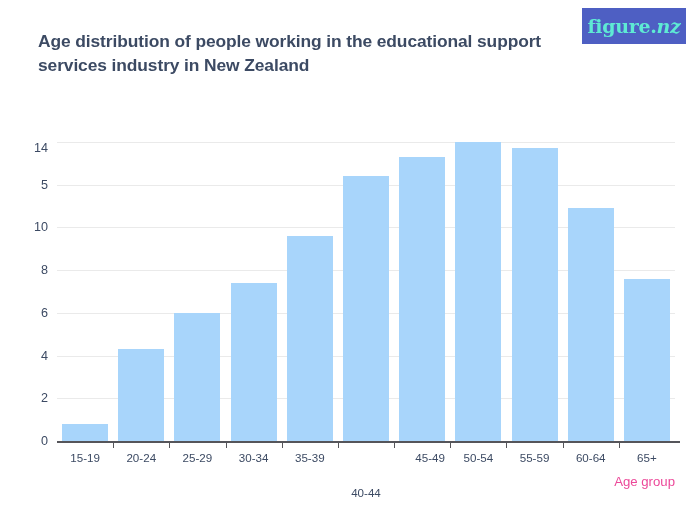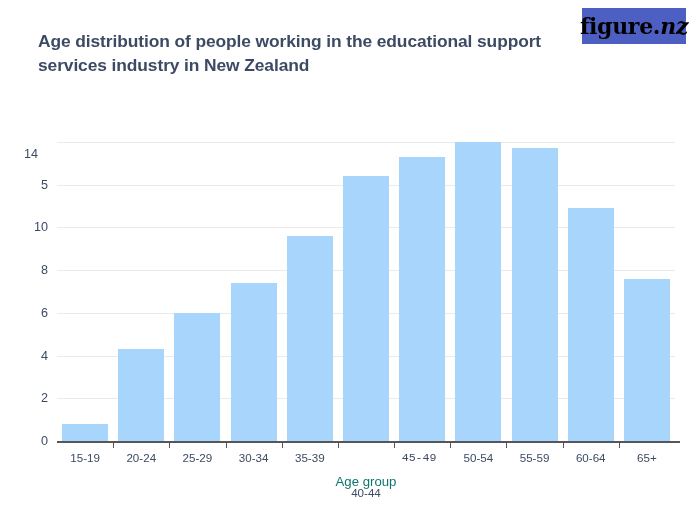--- a/index.html
+++ b/index.html
@@ -48,23 +48,23 @@
     position: absolute;
     right: 14px; top: 8px;
     width: 104px; height: 36px;
     background: #4e5fc3;
     display: flex;
     align-items: center;
     justify-content: center;
   }
   #logo-text {
     font-family: "DejaVu Serif", serif;
-    font-size: 22px;
+    font-size: 19px;
     font-weight: bold;
-    color: #000000;
+    color: #5eead4;
     letter-spacing: -0.3px;
     white-space: nowrap;
   }
   #logo-text .nz {
     font-style: italic;
   }
 
   
   #plot-wrap {
     position: absolute;
@@ -142,23 +142,23 @@
     font-size: 11.6px;
     color: #3c4a63;
     line-height: 1;
     white-space: nowrap;
   }
   #x-axis-title {
     position: absolute;
     left: 57px;
     top: 474px;
     width: 618px;
-    text-align: center;
+    text-align: right;
     font-size: 13.2px;
-    color: #0f766e;
+    color: #ec4899;
   }
 </style>
 </head>
 <body>
 
 <div id="page">
 
   <div id="header">
     <h1 id="chart-title">Age distribution of people working in the educational support services industry in New Zealand</h1>
   </div>
@@ -178,21 +178,21 @@
         <div class="gridline" style="top: 142px;"></div>
       </div>
     <div id="y-axis">
         <div class="y-label" style="top: 441px;">0</div>
         <div class="y-label" style="top: 398.286px;">2</div>
         <div class="y-label" style="top: 355.571px;">4</div>
         <div class="y-label" style="top: 312.857px;">6</div>
         <div class="y-label" style="top: 270.143px;">8</div>
         <div class="y-label" style="top: 227.429px;">10</div>
         <div class="y-label" style="top: 184.714px;">5</div>
-        <div class="y-label" style="top: 154px; text-align: center;">14</div>
+        <div class="y-label" style="top: 148px;">14</div>
       </div>
     <div id="baseline"></div>
     <div id="bars">
         <div class="bar-slot" style="left: 0px; width: 56.1818px;">
           <div class="bar" title="15-19: 0.8" style="height: 17.0857px; background: rgb(168, 213, 251);"></div>
         </div>
         <div class="x-label" style="left: 0px; width: 56.1818px;">15-19</div>
         <div class="bar-slot" style="left: 56.1818px; width: 56.1818px;">
           <div class="bar" title="20-24: 4.3" style="height: 91.8357px; background: rgb(168, 213, 251);"></div>
         </div>
@@ -215,21 +215,21 @@
         <div class="x-label" style="left: 224.727px; width: 56.1818px;">35-39</div>
         <div class="bar-slot" style="left: 280.909px; width: 56.1818px;">
           <div class="bar" title="40-44: 12.4" style="height: 264.829px; background: rgb(168, 213, 251);"></div>
         </div>
         <div class="tick" style="left: 280.909px;"></div>
         <div class="x-label" style="left: 280.909px; width: 56.1818px; margin-top: 35px;">40-44</div>
         <div class="bar-slot" style="left: 337.091px; width: 56.1818px;">
           <div class="bar" title="45-49: 13.3" style="height: 284.05px; background: rgb(168, 213, 251);"></div>
         </div>
         <div class="tick" style="left: 337.091px;"></div>
-        <div class="x-label" style="left: 334px; width: 56.1818px; font-family: Liberation Mono, monospace;">45-49</div>
+        <div class="x-label" style="left: 345px; width: 56.1818px;">45-49</div>
         <div class="bar-slot" style="left: 393.273px; width: 56.1818px;">
           <div class="bar" title="50-54: 14" style="height: 299px; background: rgb(168, 213, 251);"></div>
         </div>
         <div class="tick" style="left: 393.273px;"></div>
         <div class="x-label" style="left: 393.273px; width: 56.1818px;">50-54</div>
         <div class="bar-slot" style="left: 449.455px; width: 56.1818px;">
           <div class="bar" title="55-59: 13.7" style="height: 292.593px; background: rgb(168, 213, 251);"></div>
         </div>
         <div class="tick" style="left: 449.455px;"></div>
         <div class="x-label" style="left: 449.455px; width: 56.1818px;">55-59</div>

